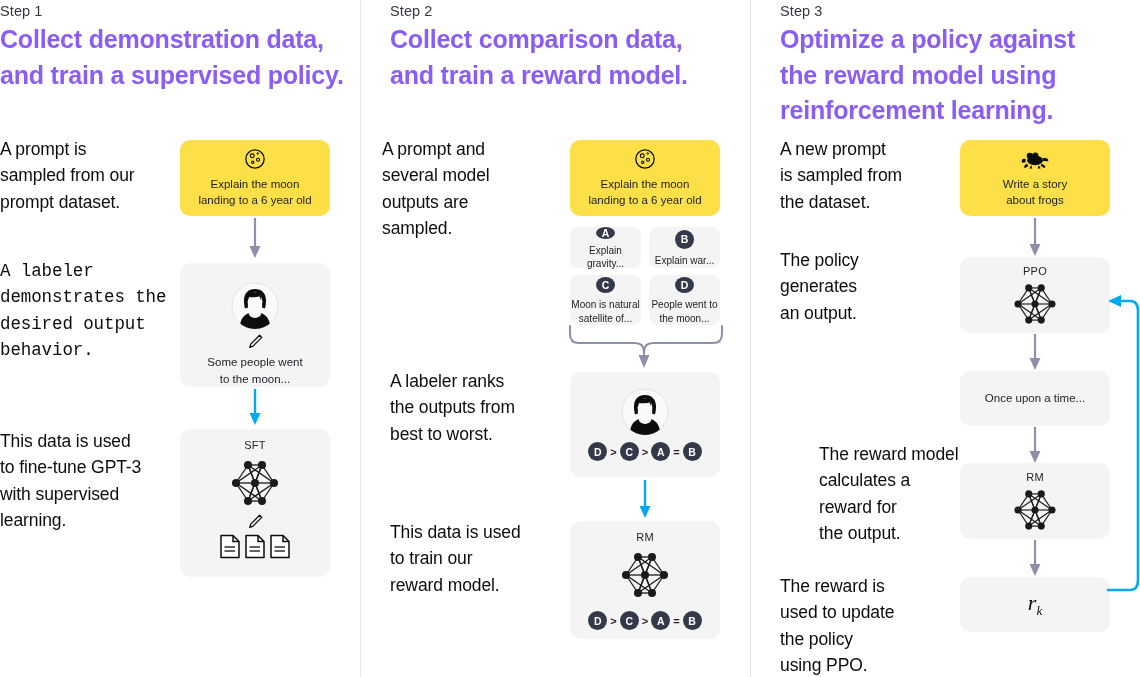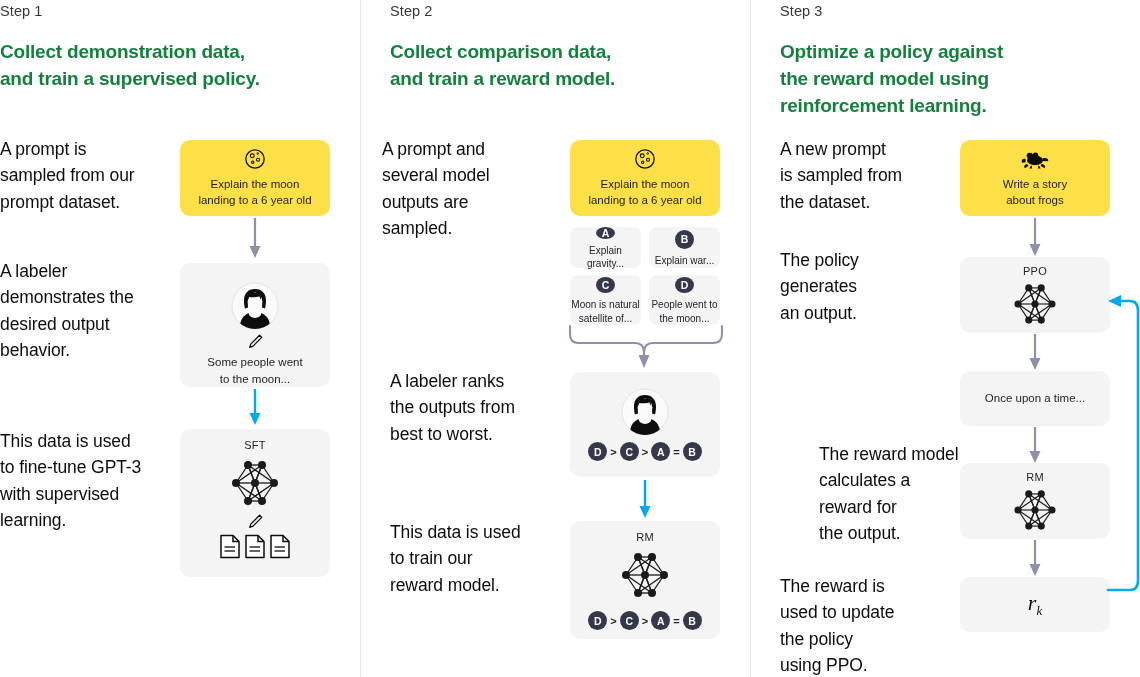--- a/index.html
+++ b/index.html
@@ -29,26 +29,26 @@
 
   .step-label {
     position: absolute;
     top: 3px;
     font-size: 14.5px;
     color: #353740;
     letter-spacing: 0.1px;
   }
   .step-title {
     position: absolute;
-    top: 39px;
-    font-size: 19px;
+    top: 22px;
+    font-size: 25px;
     font-weight: bold;
     line-height: 1.42;
     letter-spacing: -0.2px;
-    color: #15803d;
+    color: #8b5cf6;
     white-space: pre-line;
   }
 
   .body-text {
     position: absolute;
     font-size: 17.5px;
     line-height: 1.5;
     color: #0b0d0e;
     white-space: pre-line;
     letter-spacing: -0.1px;
@@ -137,21 +137,21 @@
   <div class="divider" id="div2"></div>
 
   <div class="col" id="col1">
     <div class="step-label" style="left:0px;">Step 1</div>
     <div class="step-title" style="left:0px;">Collect demonstration data,
 and train a supervised policy.</div>
 
     <div class="body-text" style="left:0px; top:136px;">A prompt is
 sampled from our
 prompt dataset.</div>
-    <div class="body-text" style="left:0px; top:258px;">A labeler
+    <div class="body-text" style="left:0px; top:258px;font-family:Liberation Mono, monospace;">A labeler
 demonstrates the
 desired output
 behavior.</div>
     <div class="body-text" style="left:0px; top:428px;">This data is used
 to fine-tune GPT-3
 with supervised
 learning.</div>
 
     <div class="card blue" style="left:180px; top:140px; width:150px; height:76px;">
       <span style="margin-bottom:6px;">

